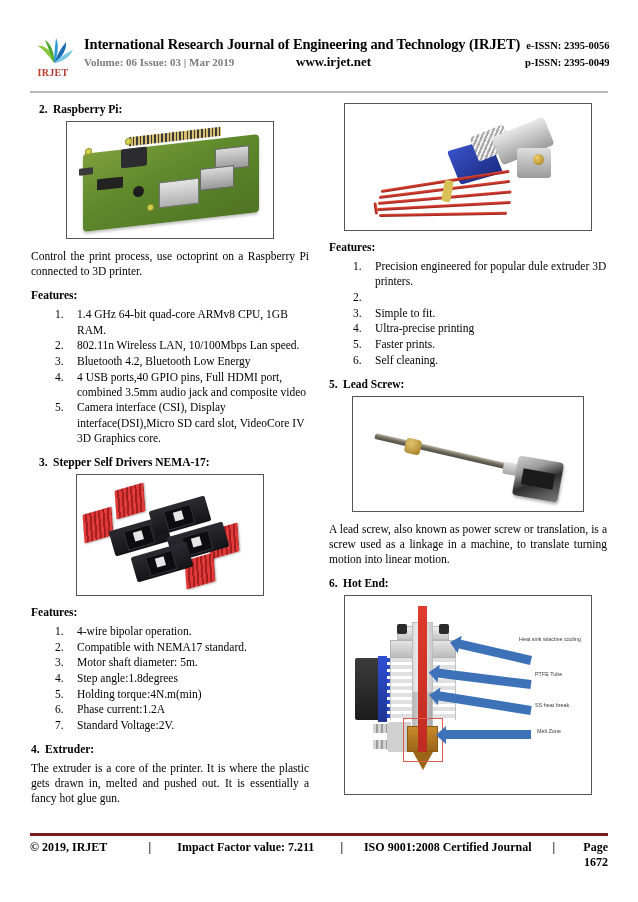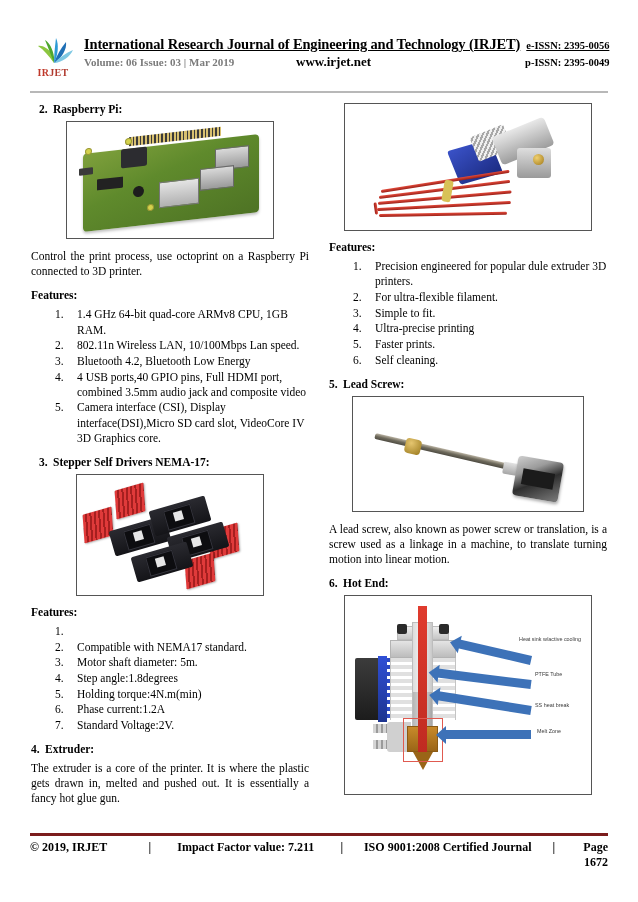--- a/index.html
+++ b/index.html
@@ -47,21 +47,20 @@
     font-size: 10px;
     letter-spacing: 0.3px;
     color: #c0392b;
   }
   .logo-word .jet { color: #b03a2e; }
   .header-text { flex: 1 1 auto; }
   .header-line1 {
     display: flex;
     justify-content: flex-end;
     align-items: baseline;
-    text-decoration: underline;
   }
   .header-line2 {
     display: flex;
     align-items: baseline;
     margin-top: 1px;
   }
   .journal-title {
     font-size: 14.5px;
     font-weight: bold;
     letter-spacing: -0.15px;
@@ -618,20 +617,21 @@
     <div class="sd-board" style="left:74px; top:28px;"></div>
     <div class="sd-board" style="left:92px; top:54px;"></div>
     <div class="sd-board" style="left:56px; top:74px;"></div>
   </div>
 
 
   <div class="features-label">Features:</div>
   <ol class="feat">
     <li>
         <span class="idx">1.</span>
+        <span class="txt">4-wire bipolar operation.</span>
       </li>
     <li>
         <span class="idx">2.</span>
         <span class="txt">Compatible with NEMA17 standard.</span>
       </li>
     <li>
         <span class="idx">3.</span>
         <span class="txt">Motor shaft diameter: 5m.</span>
       </li>
     <li>
@@ -678,21 +678,20 @@
   </div>
 
   <div class="features-label">Features:</div>
   <ol class="feat">
     <li>
         <span class="idx">1.</span>
         <span class="txt">Precision engineered for popular dule extruder 3D printers.</span>
       </li>
     <li>
         <span class="idx">2.</span>
-        <span class="txt">For ultra-flexible filament.</span>
       </li>
     <li>
         <span class="idx">3.</span>
         <span class="txt">Simple to fit.</span>
       </li>
     <li>
         <span class="idx">4.</span>
         <span class="txt">Ultra-precise printing</span>
       </li>
     <li>

